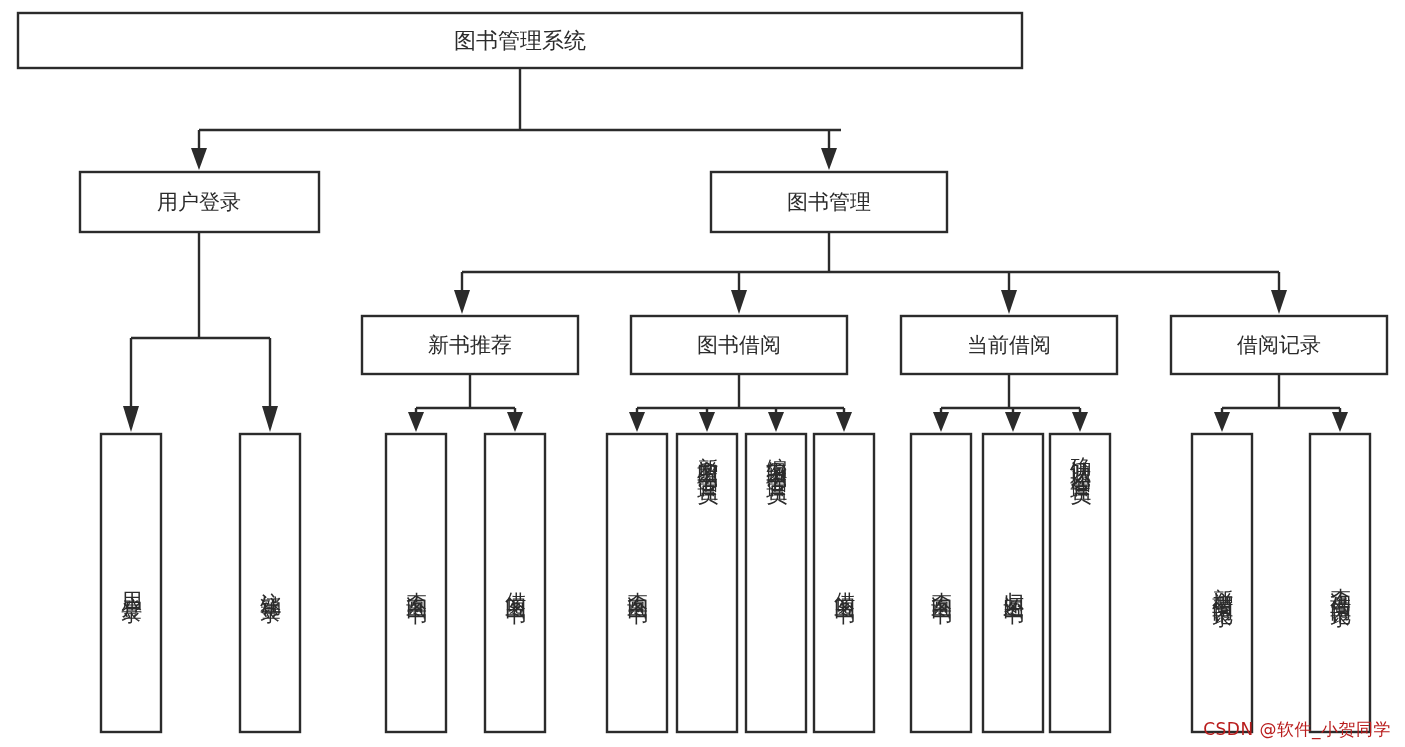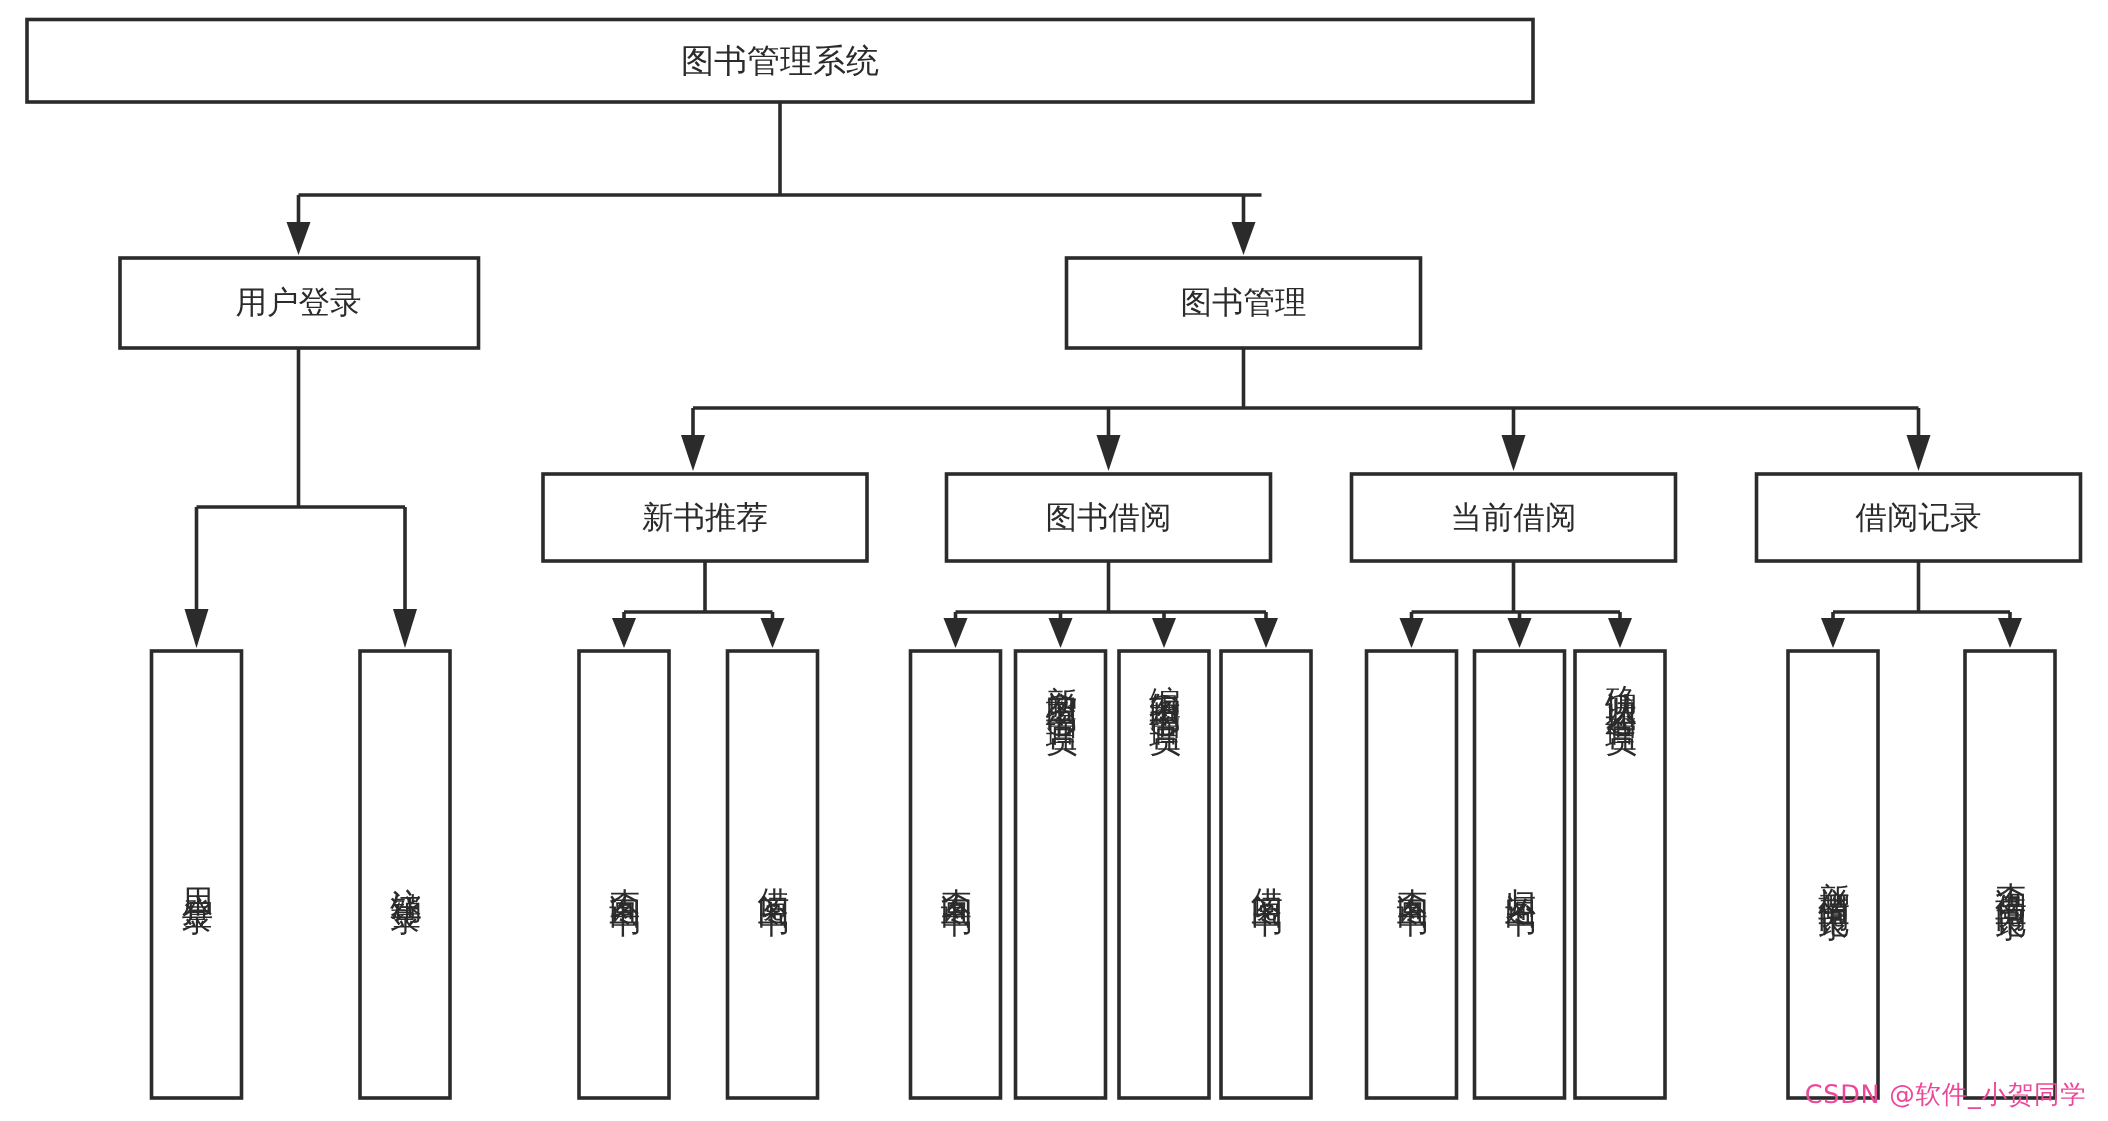--- a/index.html
+++ b/index.html
@@ -71,21 +71,21 @@
     letter-spacing: 4px;
     text-align: center;
     white-space: nowrap;
   }
   .watermark {
     position: absolute;
     right: 14px;
     bottom: 6px;
     font-family: "DejaVu Sans", "Liberation Sans", sans-serif;
     font-size: 17px;
-    color: #ec4899;
+    color: #b91c1c;
     letter-spacing: 0.5px;
     white-space: nowrap;
   }
 </style>
 </head>
 <body>
 
 <div id="diagram-root">
 
   <svg class="diagram" viewBox="0 0 1405 747">

